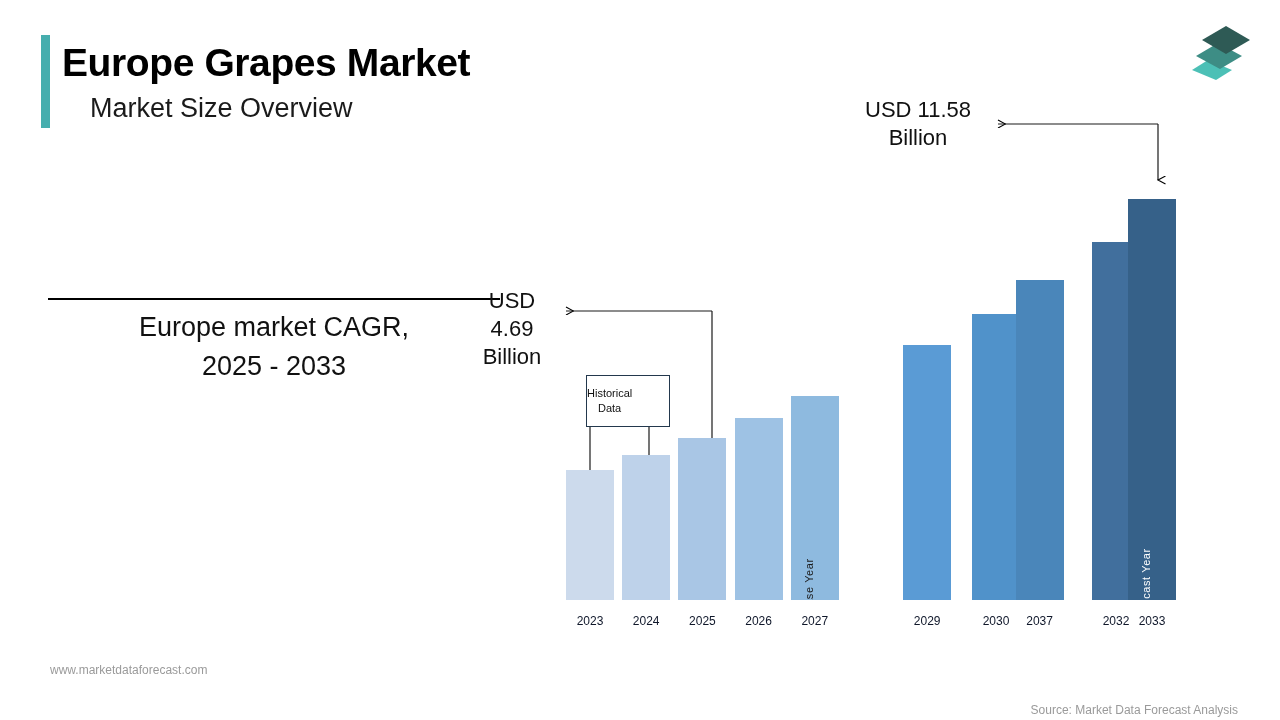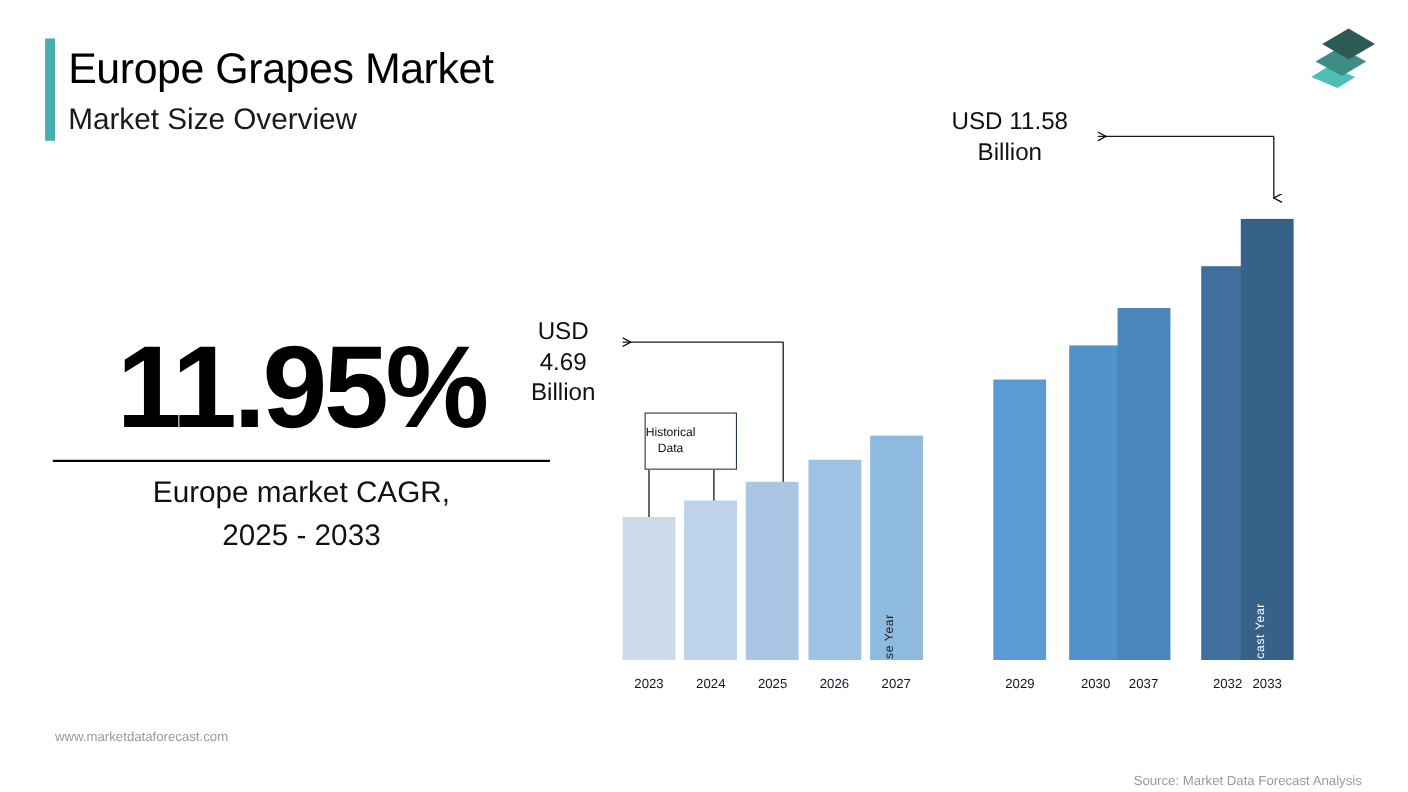--- a/index.html
+++ b/index.html
@@ -29,32 +29,33 @@
     background: #46aeae;
   }
   .title-block {
     position: absolute;
     left: 62px;
     top: 38px;
     width: 640px;
   }
   .main-title {
     font-size: 39px;
-    font-weight: normal;
+    font-weight: bold;
     color: #000000;
     letter-spacing: -0.4px;
     line-height: 50px;
     white-space: nowrap;
   }
   .sub-title {
     font-size: 27px;
     font-weight: 400;
     color: #1a1a1a;
     line-height: 40px;
     white-space: nowrap;
+    margin-left: 28px;
   }
 
   
   .logo {
     position: absolute;
     right: 22px;
     top: 18px;
     width: 84px;
     height: 72px;
   }
@@ -204,21 +205,20 @@
       <g>
         <polygon points="22,38 44,25 68,38 46,51" fill="#3d8d85"></polygon>
       </g>
       <g>
         <polygon points="28,22 52,8 76,22 52,36" fill="#2e5a55"></polygon>
       </g>
     </svg>
   </div>
 
   <div class="cagr-block">
-    <div class="cagr-value">11.95%</div>
     <div class="cagr-rule"></div>
     <div class="cagr-caption">
       <div>Europe market CAGR,</div>
       <div>2025 - 2033</div>
     </div>
   </div>
 
   <div class="callout callout-start">
     <div>USD</div>
     <div>4.69</div>

